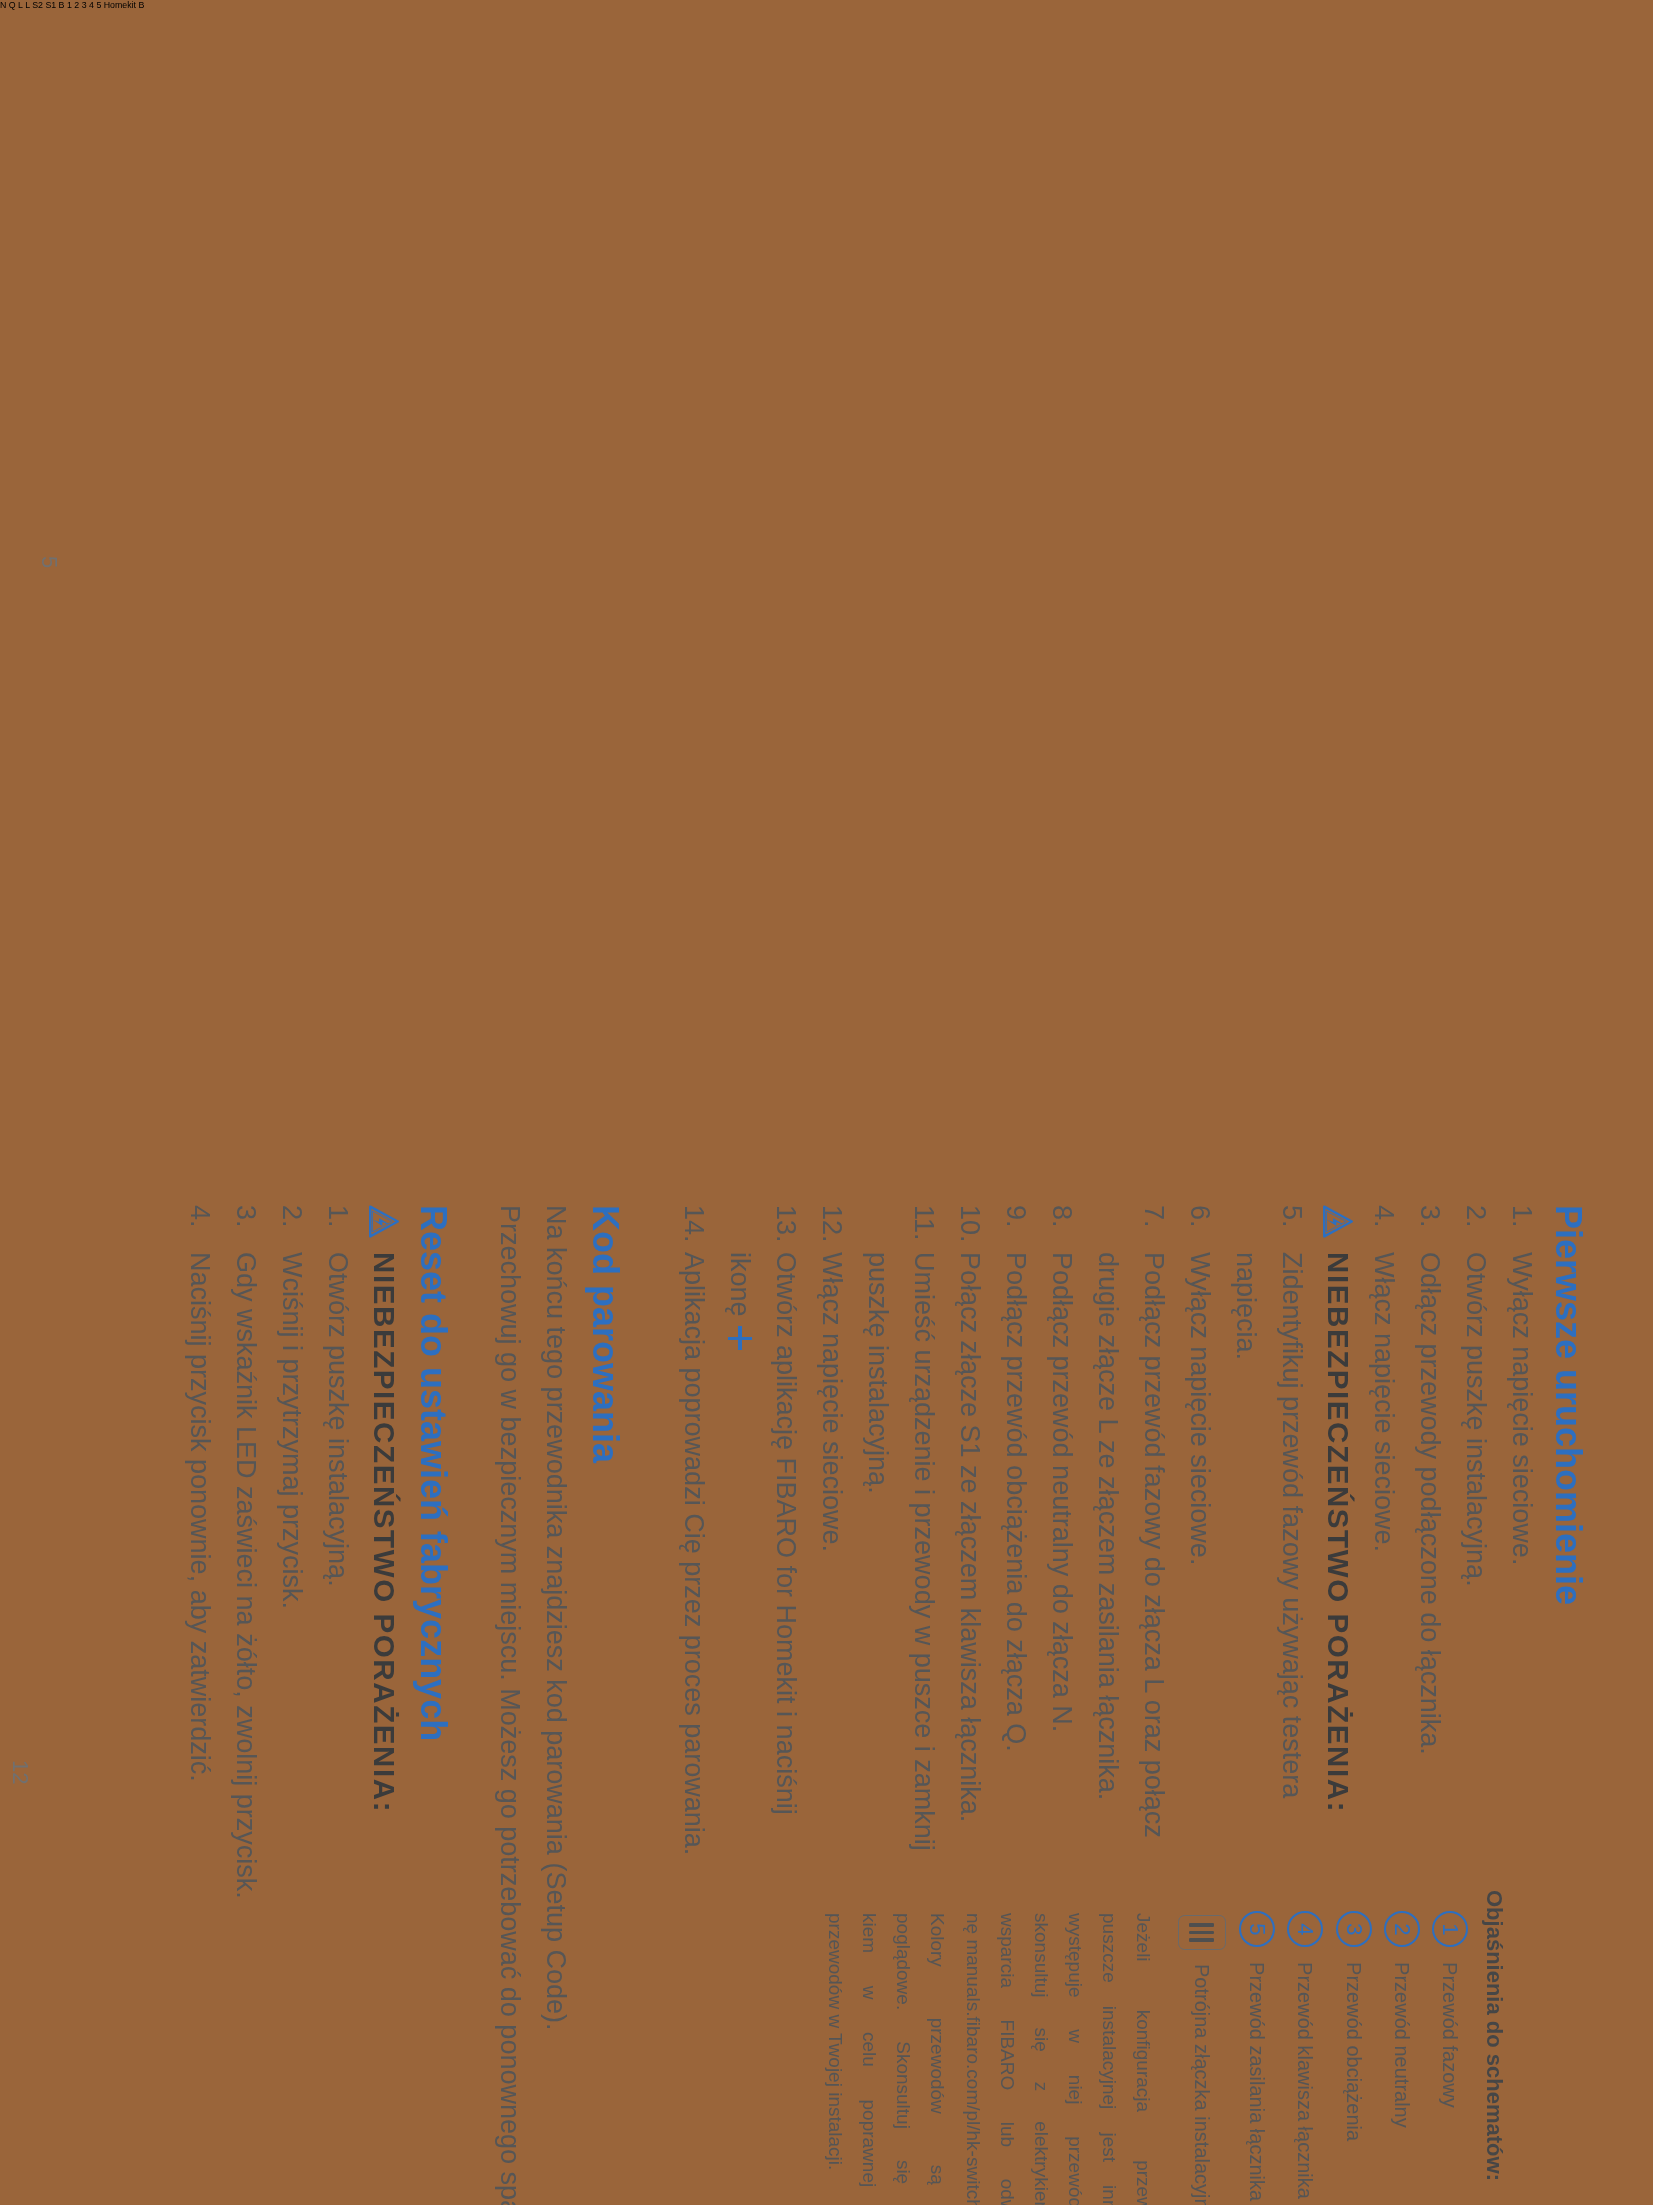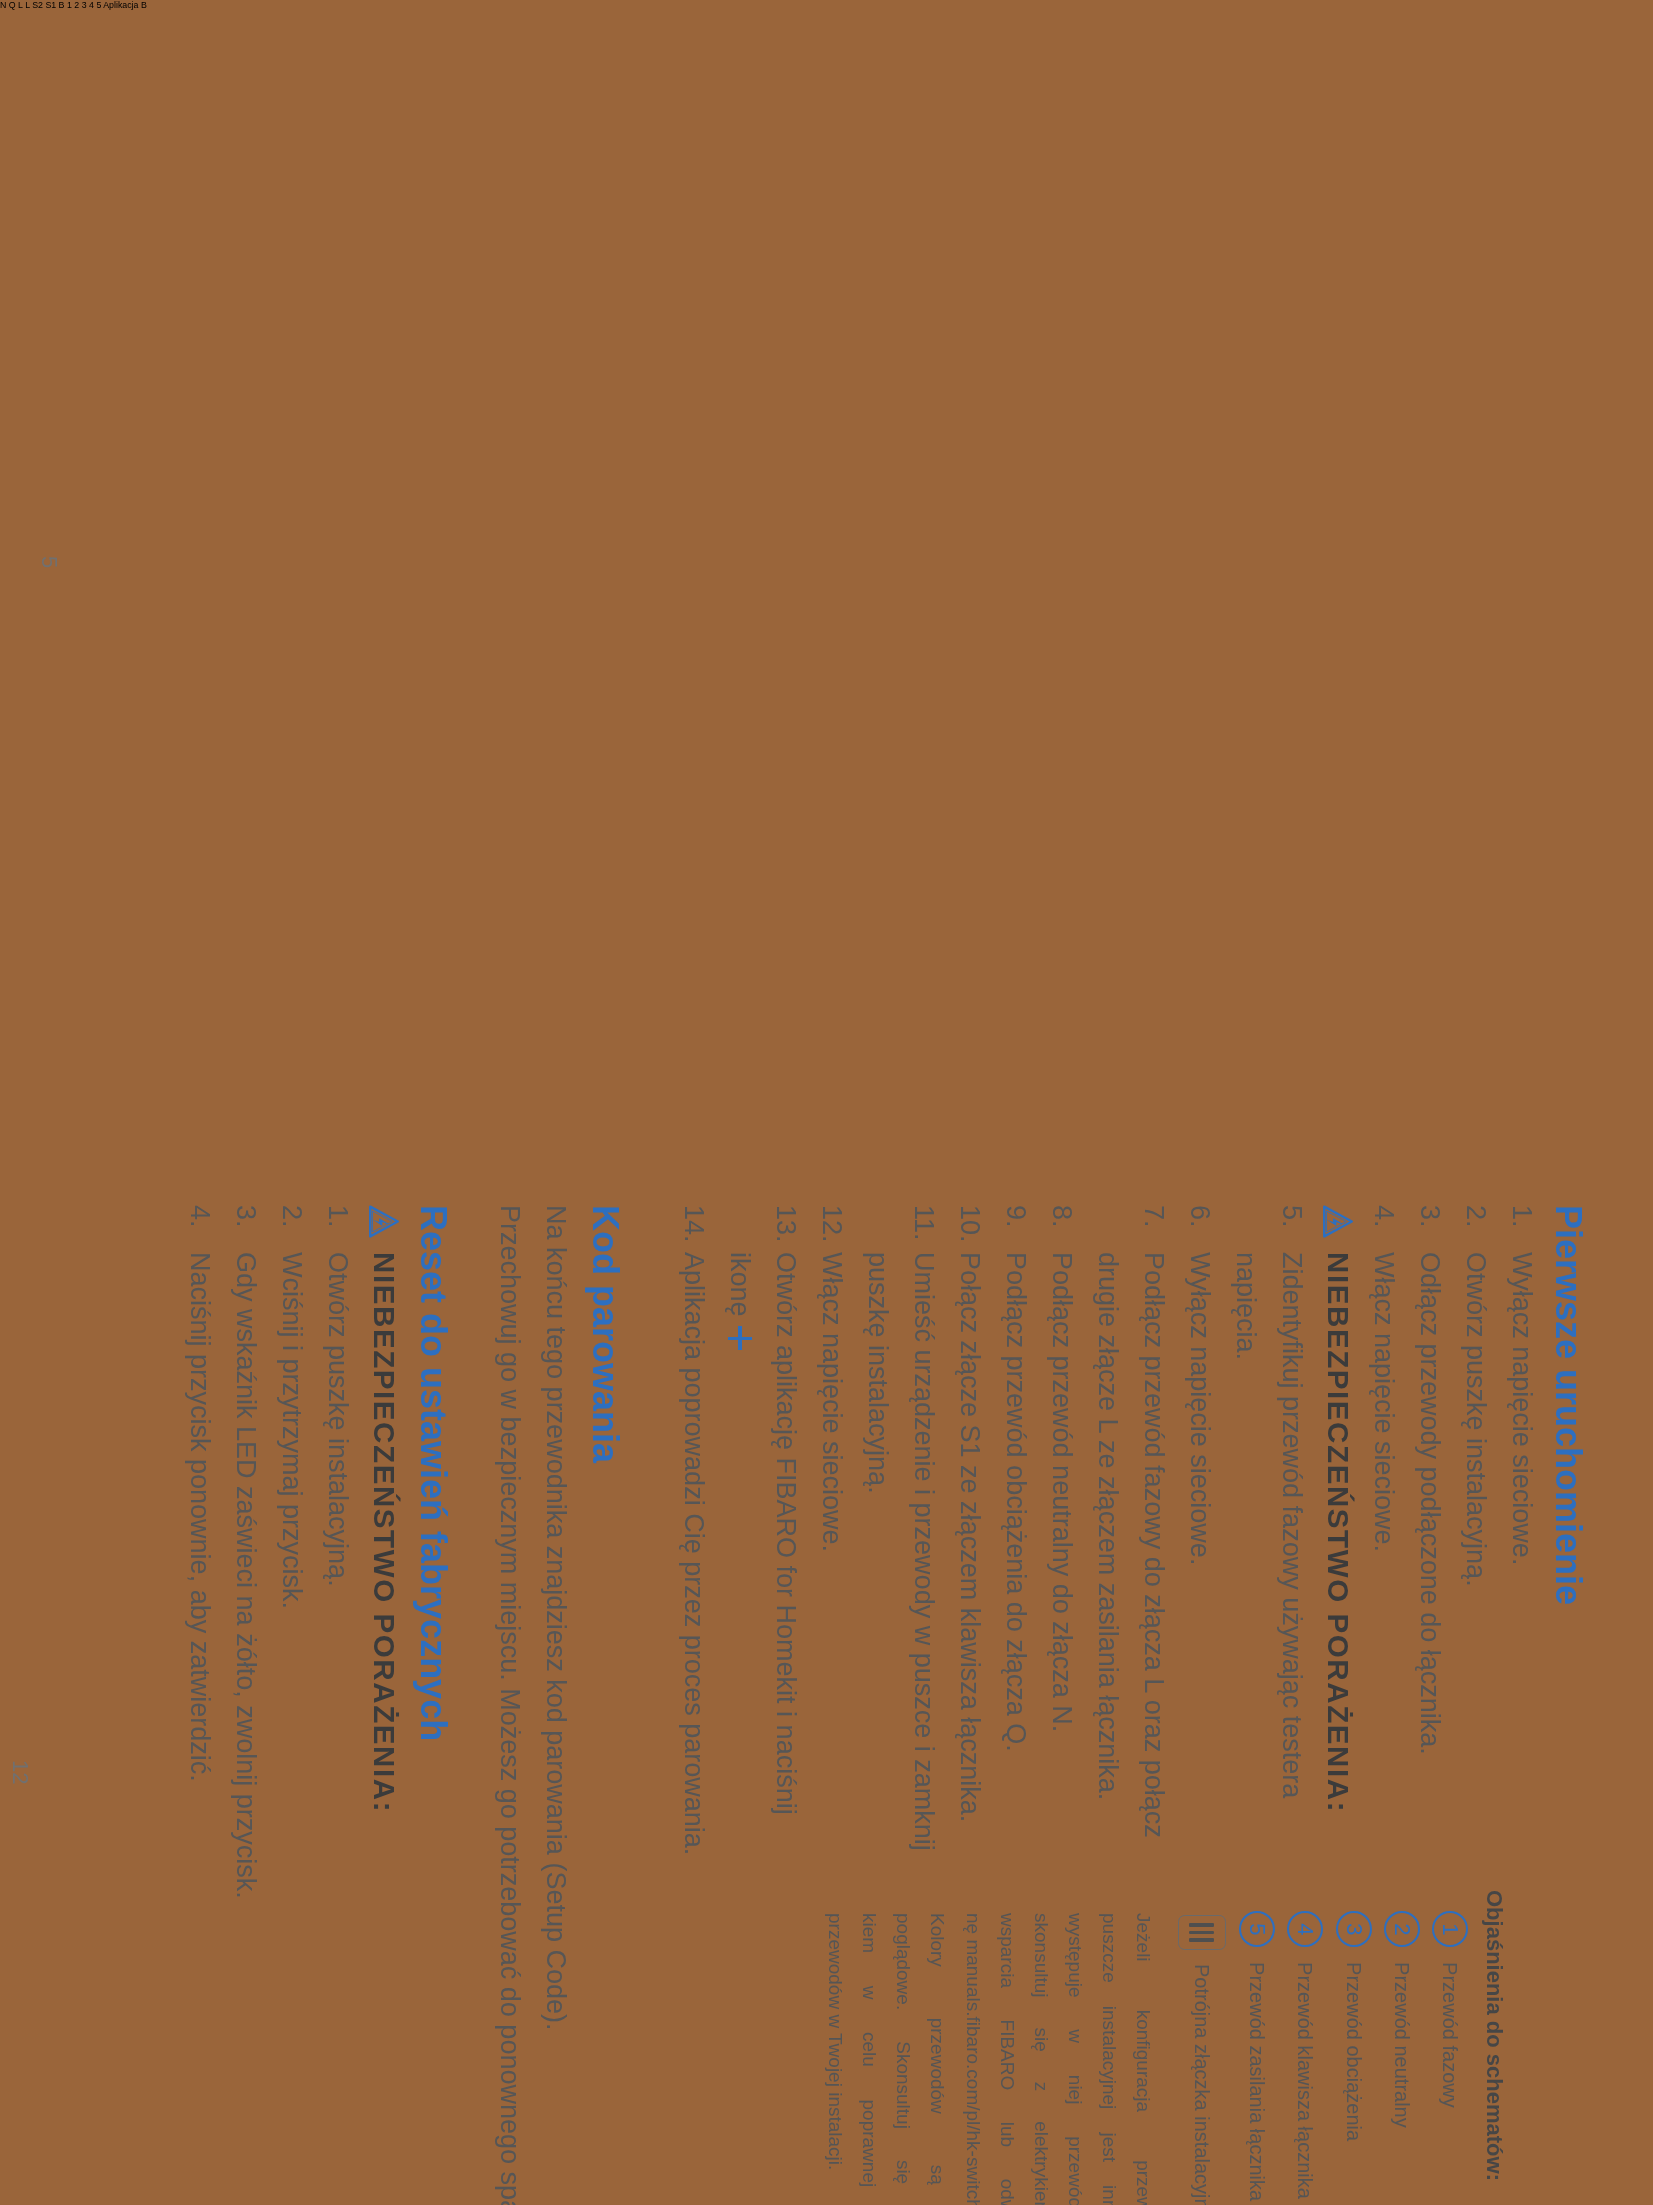--- a/index.html
+++ b/index.html
@@ -161,21 +161,21 @@
   <g font-family="Liberation Sans, sans-serif" font-size="42" fill="#2d6fc0" text-anchor="middle" dominant-baseline="central">
     <g><circle cx="1758" cy="1335" r="34" fill="none" stroke="#2d6fc0" stroke-width="3.5"><text x="1758" y="1335" transform="rotate(90 1758 1335)">1</text></circle></g>
     <g><circle cx="1415" cy="1492" r="34" fill="none" stroke="#2d6fc0" stroke-width="3.5"><text x="1415" y="1492" transform="rotate(90 1415 1492)">2</text></circle></g>
     <g><circle cx="1597" cy="1394" r="34" fill="none" stroke="#2d6fc0" stroke-width="3.5"><text x="1597" y="1394" transform="rotate(90 1597 1394)">3</text></circle></g>
     <g><circle cx="1752" cy="678" r="34" fill="none" stroke="#2d6fc0" stroke-width="3.5"><text x="1752" y="678" transform="rotate(90 1752 678)">4</text></circle></g>
     <g><circle cx="1960" cy="680" r="34" fill="none" stroke="#2d6fc0" stroke-width="3.5"><text x="1960" y="680" transform="rotate(90 1960 680)">5</text></circle></g>
   </g>
 
   
   <g>
-    <text transform="translate(650,3573) rotate(90)" font-family="Liberation Sans, sans-serif" font-size="40" fill="#2d6fc0">Aplikacja</text>
+    <text transform="translate(650,3573) rotate(90)" font-family="Liberation Sans, sans-serif" font-size="40" fill="#2d6fc0">Homekit</text>
     <polyline points="616,3566 620,3727 526,3813" fill="none" stroke="#2d6fc0" stroke-width="3.5">
     <g transform="translate(-455,3779) scale(1,0.73) translate(0,-803)" stroke="#7d7d7d" stroke-width="3.5" fill="none">
       <path d="M962,803 L1180,807 Q1203,809 1203,834 L1203,1196 Q1203,1222 1178,1222 L955,1218 C880,1206 822,1120 820,1013 C822,905 880,816 962,803 Z" fill="#e6e7e9">
       <rect x="1190" y="862" width="14.8" height="167" fill="#e9e9ea">
       <path d="M1190,913 H1217 M1190,965 H1217 M1190,1013 H1217 M1190,1063 H1217 M1190,1113 H1217" stroke-width="2">
       <g fill="#e9e9ea">
         <ellipse cx="1163" cy="887" rx="19" ry="18"><path d="M1152,876 L1172,900" stroke-width="2.5">
         <ellipse cx="1163" cy="937" rx="19" ry="18"><path d="M1152,926 L1172,950" stroke-width="2.5">
         <ellipse cx="1163" cy="987" rx="19" ry="18"><path d="M1152,976 L1172,1000" stroke-width="2.5">
         <ellipse cx="1163" cy="1037" rx="19" ry="18"><path d="M1152,1026 L1172,1050" stroke-width="2.5">

